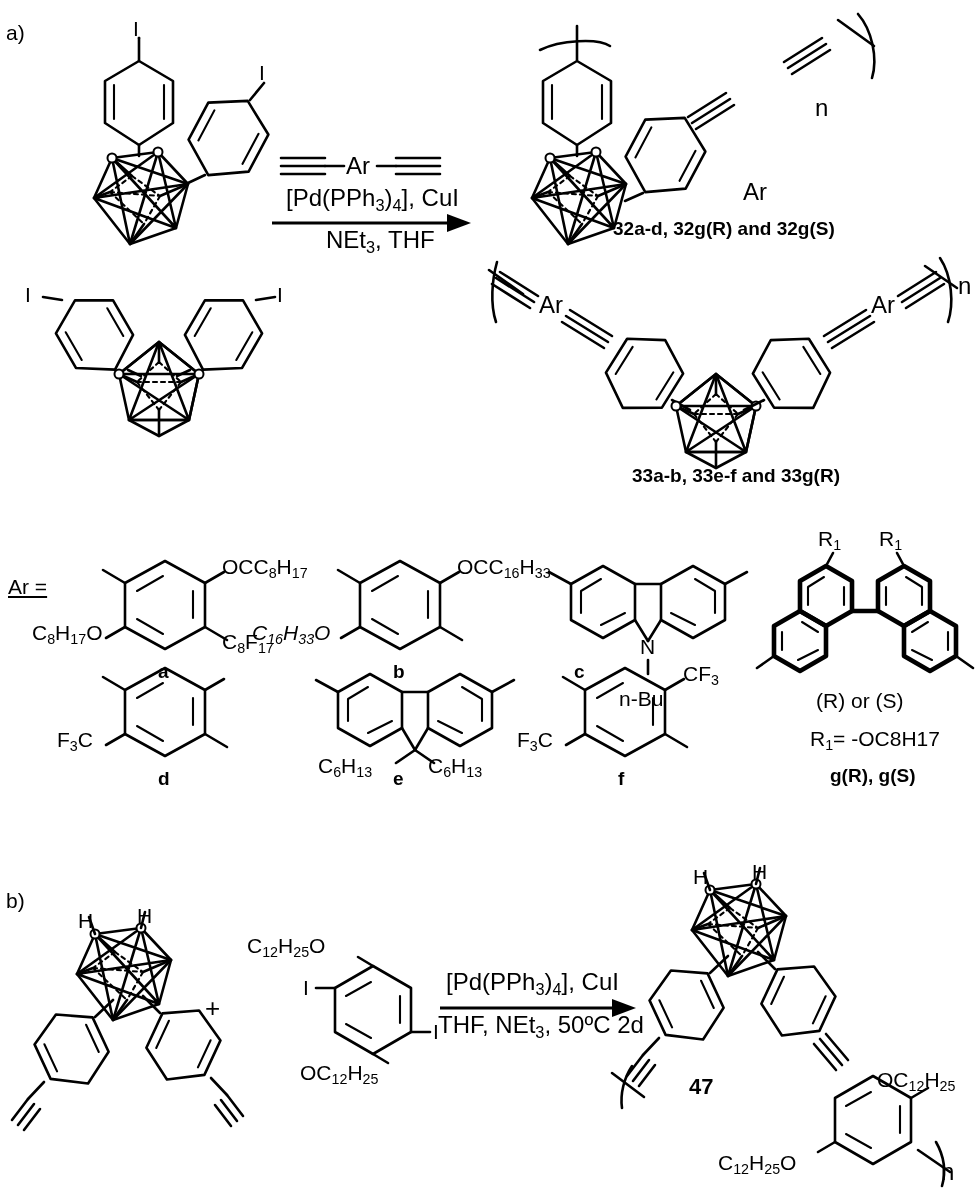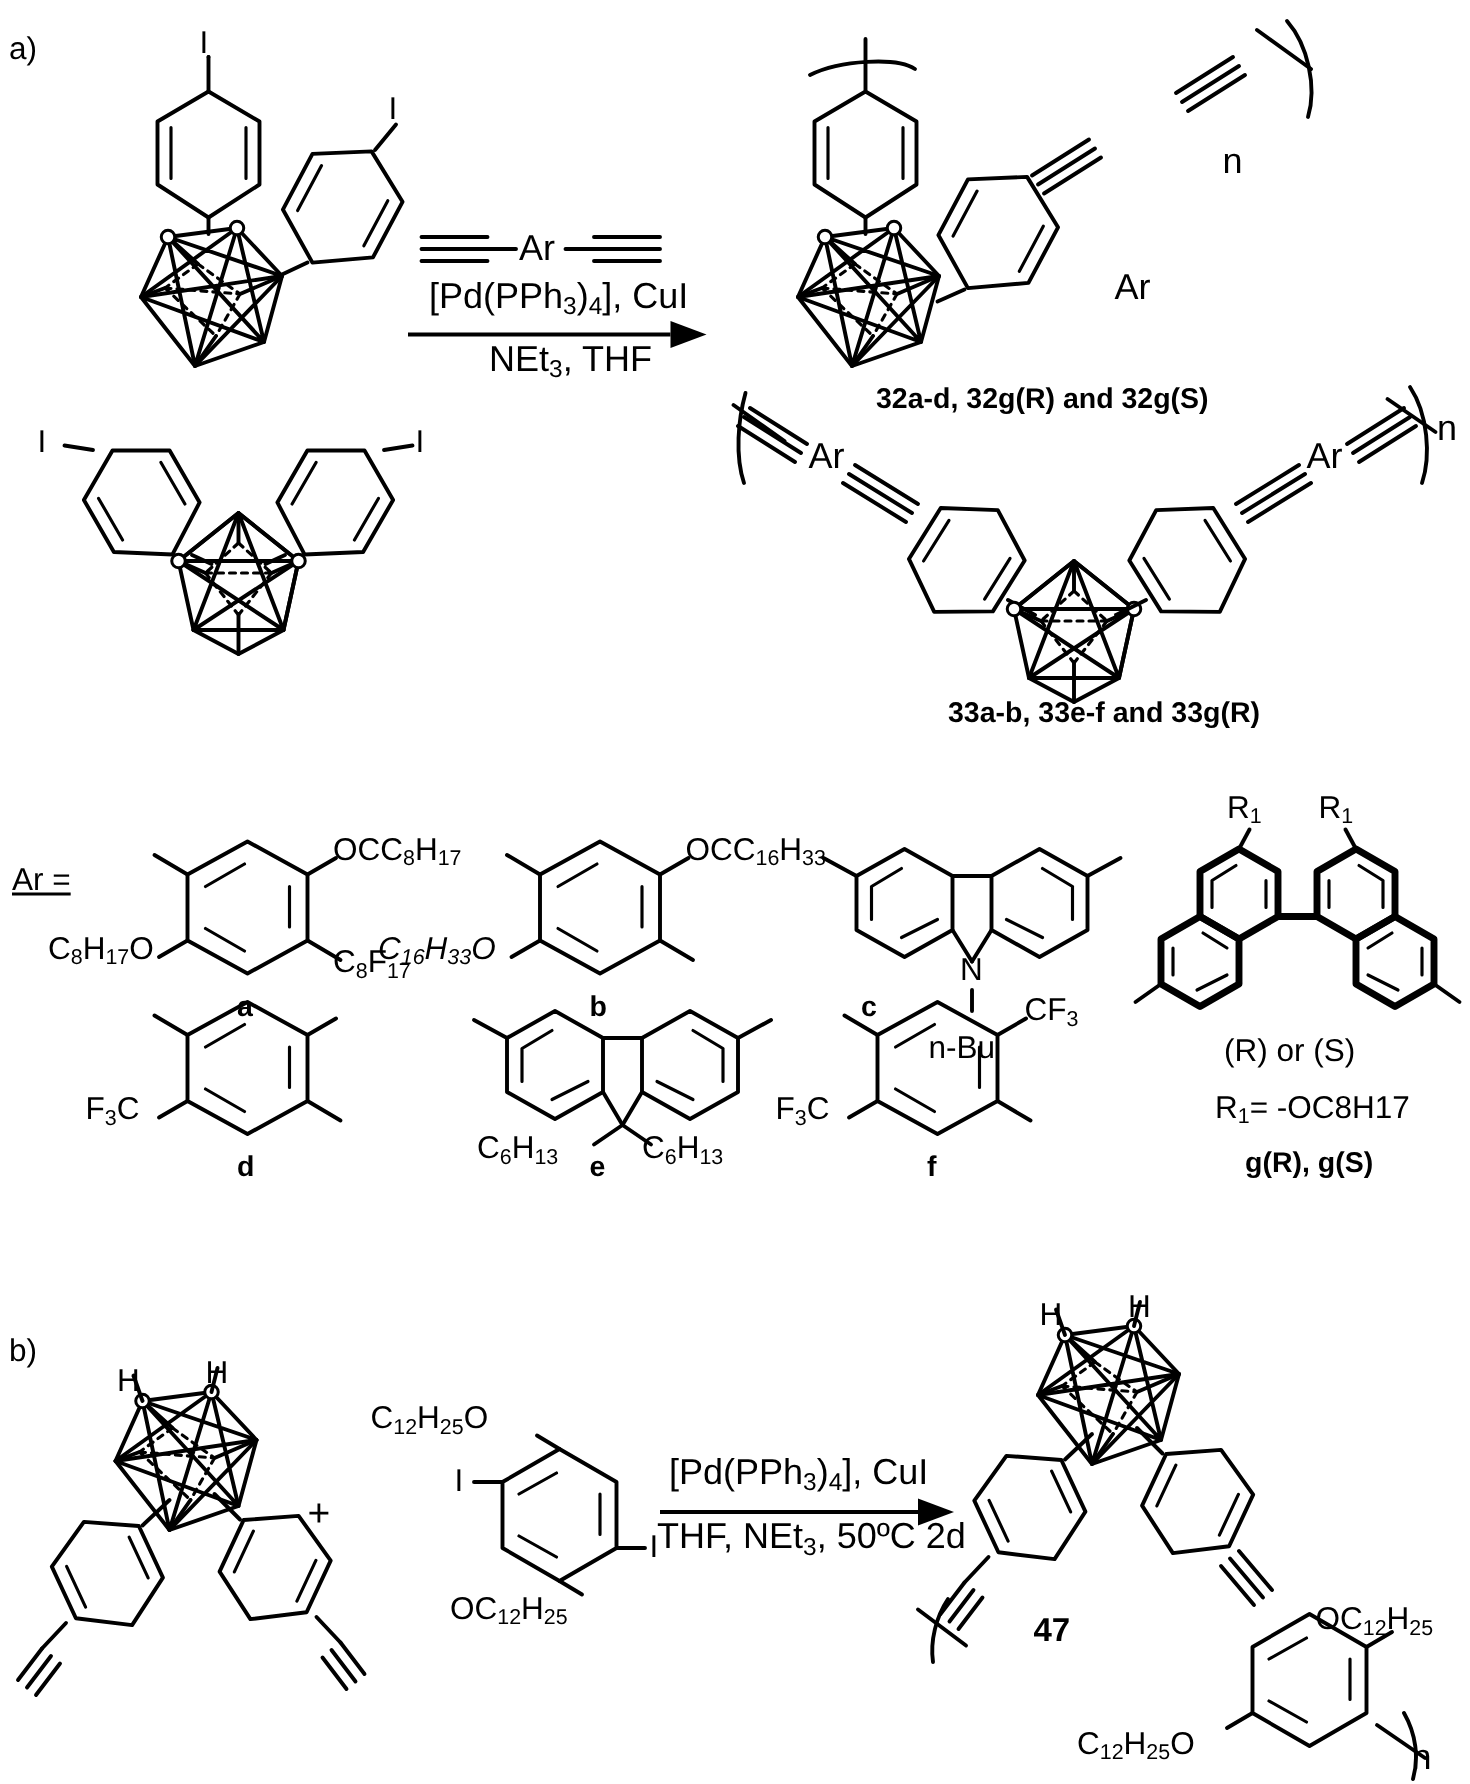--- a/index.html
+++ b/index.html
@@ -429,21 +429,21 @@
 
 <div class="lbl cond" style="left:286px;top:186px;">
   <span>[Pd(PPh</span><sub>3</sub><span>)</span><sub>4</sub><span>], CuI</span>
 </div>
 <div class="lbl cond" style="left:326px;top:228px;">
   <span>NEt</span><sub>3</sub><span>, THF</span>
 </div>
 
 <div class="lbl chem" style="left:743px;top:180px;font-size:24px;">Ar</div>
 <div class="lbl chem" style="left:815px;top:96px;font-size:24px;">n</div>
-<div class="lbl prod-label" style="left:584px;top:219px;margin-top:38px;">32a-d, 32g(R) and 32g(S)</div>
+<div class="lbl prod-label" style="left:613px;top:219px;">32a-d, 32g(R) and 32g(S)</div>
 
 <div class="lbl chem" style="left:539px;top:293px;font-size:24px;">Ar</div>
 <div class="lbl chem" style="left:871px;top:293px;font-size:24px;">Ar</div>
 <div class="lbl chem" style="left:958px;top:274px;font-size:24px;">n</div>
 <div class="lbl prod-label" style="left:632px;top:466px;">33a-b, 33e-f and 33g(R)</div>
 
 <div class="lbl chem" style="left:8px;top:576px;text-decoration:underline;">Ar =</div>
 
 <div class="lbl chem" style="left:222px;top:556px;">
   <span>OC</span>C<sub>8</sub>H<sub>17</sub>

